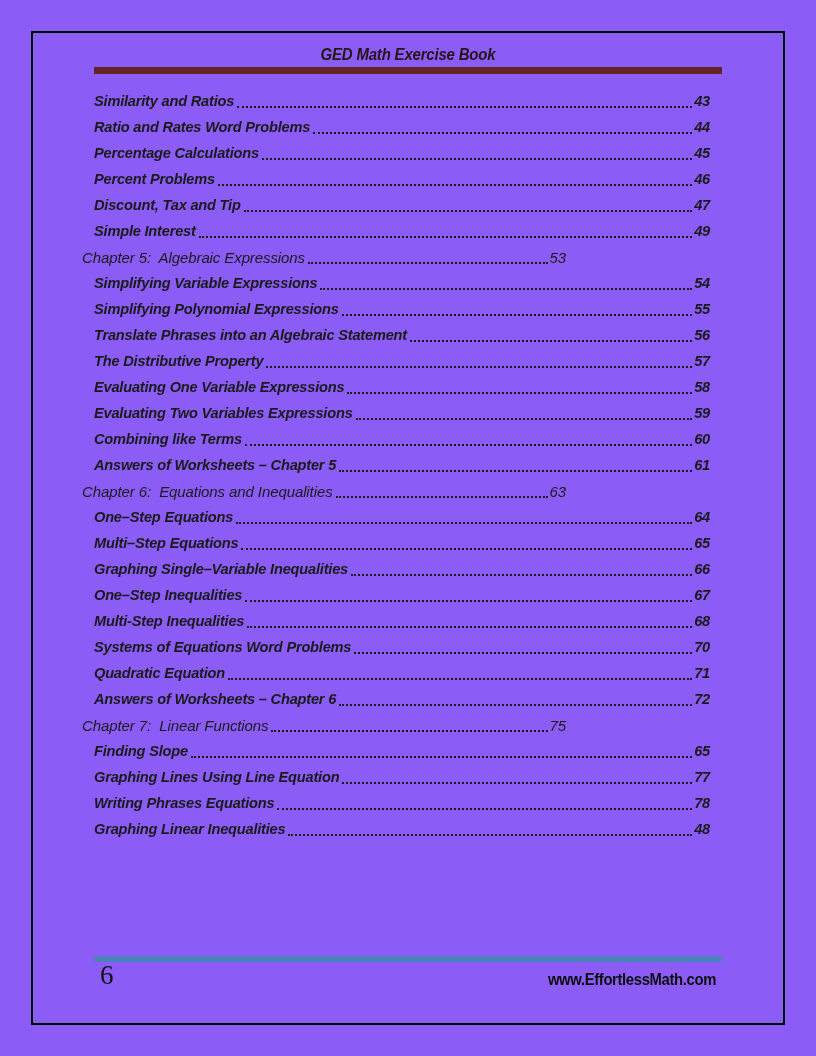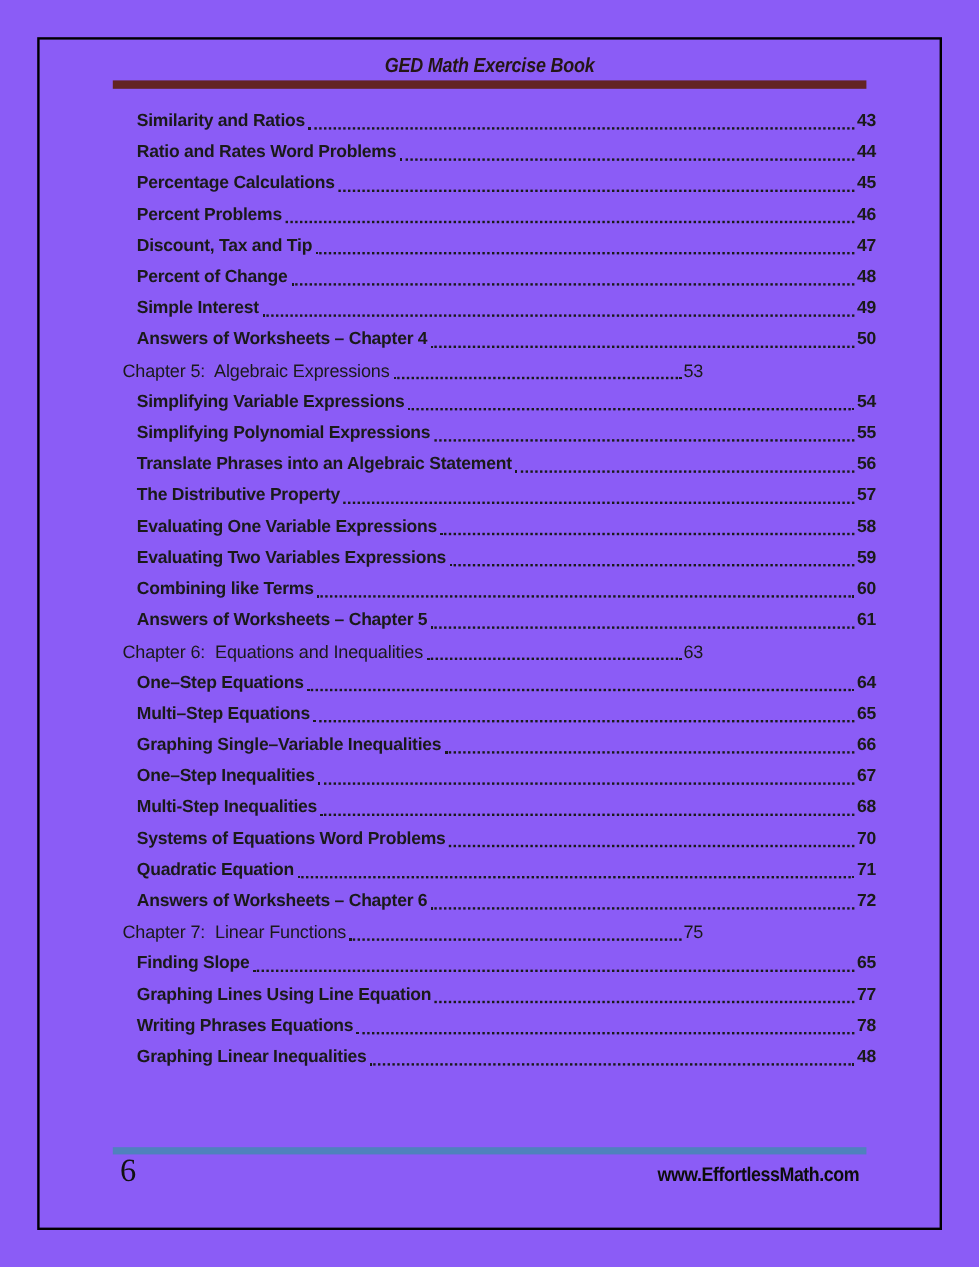--- a/index.html
+++ b/index.html
@@ -13,21 +13,21 @@
   }
   .header-title {
     position:absolute; left:94px; top:45px; width:628px; text-align:center;
     font-size:17px; font-weight:700; font-style:italic; line-height:20px;
     letter-spacing:-0.2px; transform:scaleX(0.88); transform-origin:center;
     color:#241616; white-space:pre;
   }
   .rule { position:absolute; left:94px; width:628px; }
   .header-rule { top:67px; height:7px; }
   .footer-rule { top:956px; height:6px; }
-  .toc { position:absolute; left:102px; top:88px; width:628px; }
+  .toc { position:absolute; left:82px; top:88px; width:628px;font-style:italic; }
   .row {
     display:flex; align-items:flex-end; height:26px; box-sizing:border-box;
     padding-bottom:5px; width:100%;
   }
   .row .label { white-space:pre; line-height:1; }
   .row .dots {
     flex:1 1 auto; border-bottom:2px dotted #1a1a1a; margin:0 2px 1px 3px;
     min-width:8px;
   }
   .row .num { line-height:1; }
@@ -73,33 +73,23 @@
       <span class="label">Percent Problems</span>
       <span class="dots"></span>
       <span class="num">46</span>
     </div>
       <div class="row sub">
       <span class="label">Discount, Tax and Tip</span>
       <span class="dots"></span>
       <span class="num">47</span>
     </div>
       <div class="row sub">
-      <span class="label">Percent of Change</span>
-      <span class="dots"></span>
-      <span class="num">48</span>
-    </div>
-      <div class="row sub">
       <span class="label">Simple Interest</span>
       <span class="dots"></span>
       <span class="num">49</span>
-    </div>
-      <div class="row sub">
-      <span class="label">Answers of Worksheets – Chapter 4</span>
-      <span class="dots"></span>
-      <span class="num">50</span>
     </div>
       <div class="row chapter">
       <span class="label">Chapter 5:  Algebraic Expressions</span>
       <span class="dots"></span>
       <span class="num">53</span>
     </div>
       <div class="row sub">
       <span class="label">Simplifying Variable Expressions</span>
       <span class="dots"></span>
       <span class="num">54</span>

